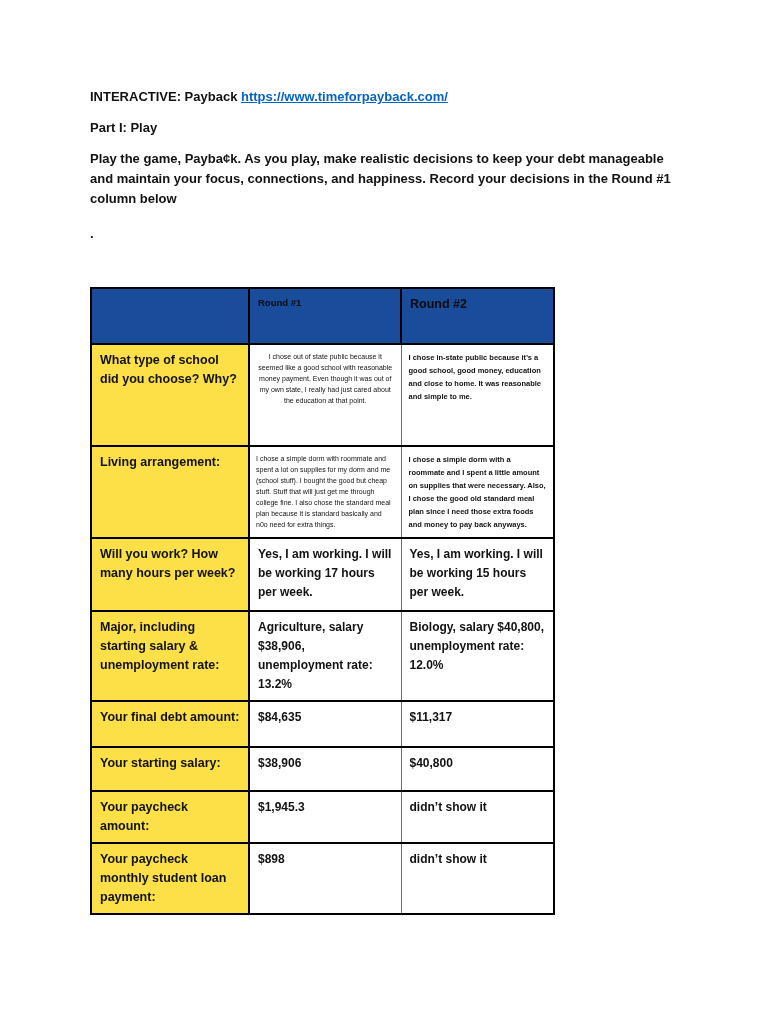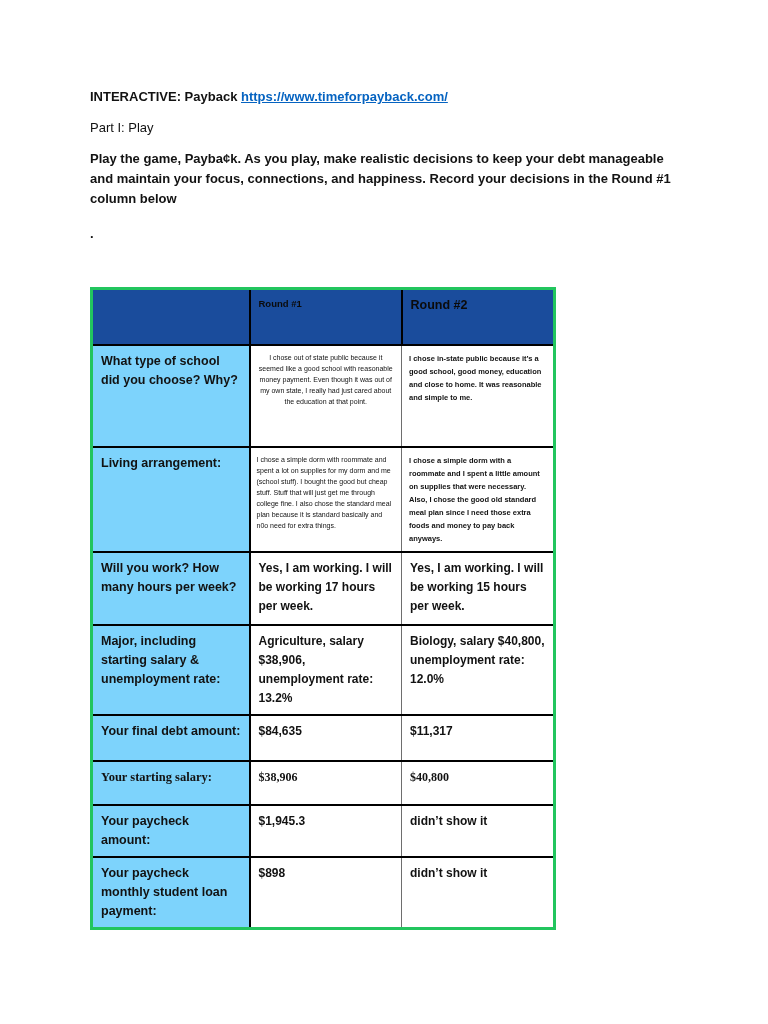--- a/index.html
+++ b/index.html
@@ -27,40 +27,40 @@
   }
   .title-line a {
     color: #0563C1;
     text-decoration: underline;
     font-weight: 700;
     cursor: pointer;
   }
   .heading {
     margin: 0 0 13px 0;
     font-size: 13px;
-    font-weight: 400;
+    font-weight: 700;
     line-height: 17px;
   }
   .para {
     margin: 0 0 18px 0;
     font-size: 13px;
     font-weight: 600;
     line-height: 20px;
     max-width: 602px;
   }
   .dot {
     margin: 0;
     font-size: 13px;
     font-weight: 600;
     line-height: 14px;
   }
   table.decisions {
     margin-top: 46px;
     border-collapse: collapse;
-    border: 3px solid #22c55e;
+    border: 1px solid #22c55e;
     table-layout: fixed;
     width: 463px;
   }
   col.c1 { width: 158px; }
   col.c2 { width: 152px; }
   col.c3 { width: 153px; }
 
   th, td {
     border: 2px solid #000000;
     vertical-align: top;
@@ -72,21 +72,21 @@
     background: #1A4C9C;
     color: #0b0b0b;
     height: 40px;
     padding-top: 8px;
     font-weight: 700;
   }
   th.h2 { font-size: 9.5px; }
   th.h3 { font-size: 12.5px; }
 
   td.label {
-    background: #7dd3fc;
+    background: #fde047;
     font-size: 12.5px;
     font-weight: 700;
     line-height: 19px;
   }
   td.data {
     font-size: 12px;
     font-weight: 600;
     line-height: 19px;
   }
   td.tiny-center {
@@ -110,21 +110,21 @@
   }
   
   td.round1 { border-right: 1px solid #6e6e6e; }
   td.round2 { border-left: 1px solid #6e6e6e; }
 
   tr.row-school   { height: 102px; }
   tr.row-living   { height: 82px; }
   tr.row-work     { height: 73px; }
   tr.row-major    { height: 79px; }
   tr.row-debt     { height: 46px; }
-  tr.row-salary   { height: 44px; font-family: Liberation Serif, serif; }
+  tr.row-salary   { height: 44px; }
   tr.row-paycheck { height: 42px; }
   tr.row-loan     { height: 59px; }
 </style>
 </head>
 <body>
 
 <div class="page">
   <div class="doc">
 
     <p class="title-line">

